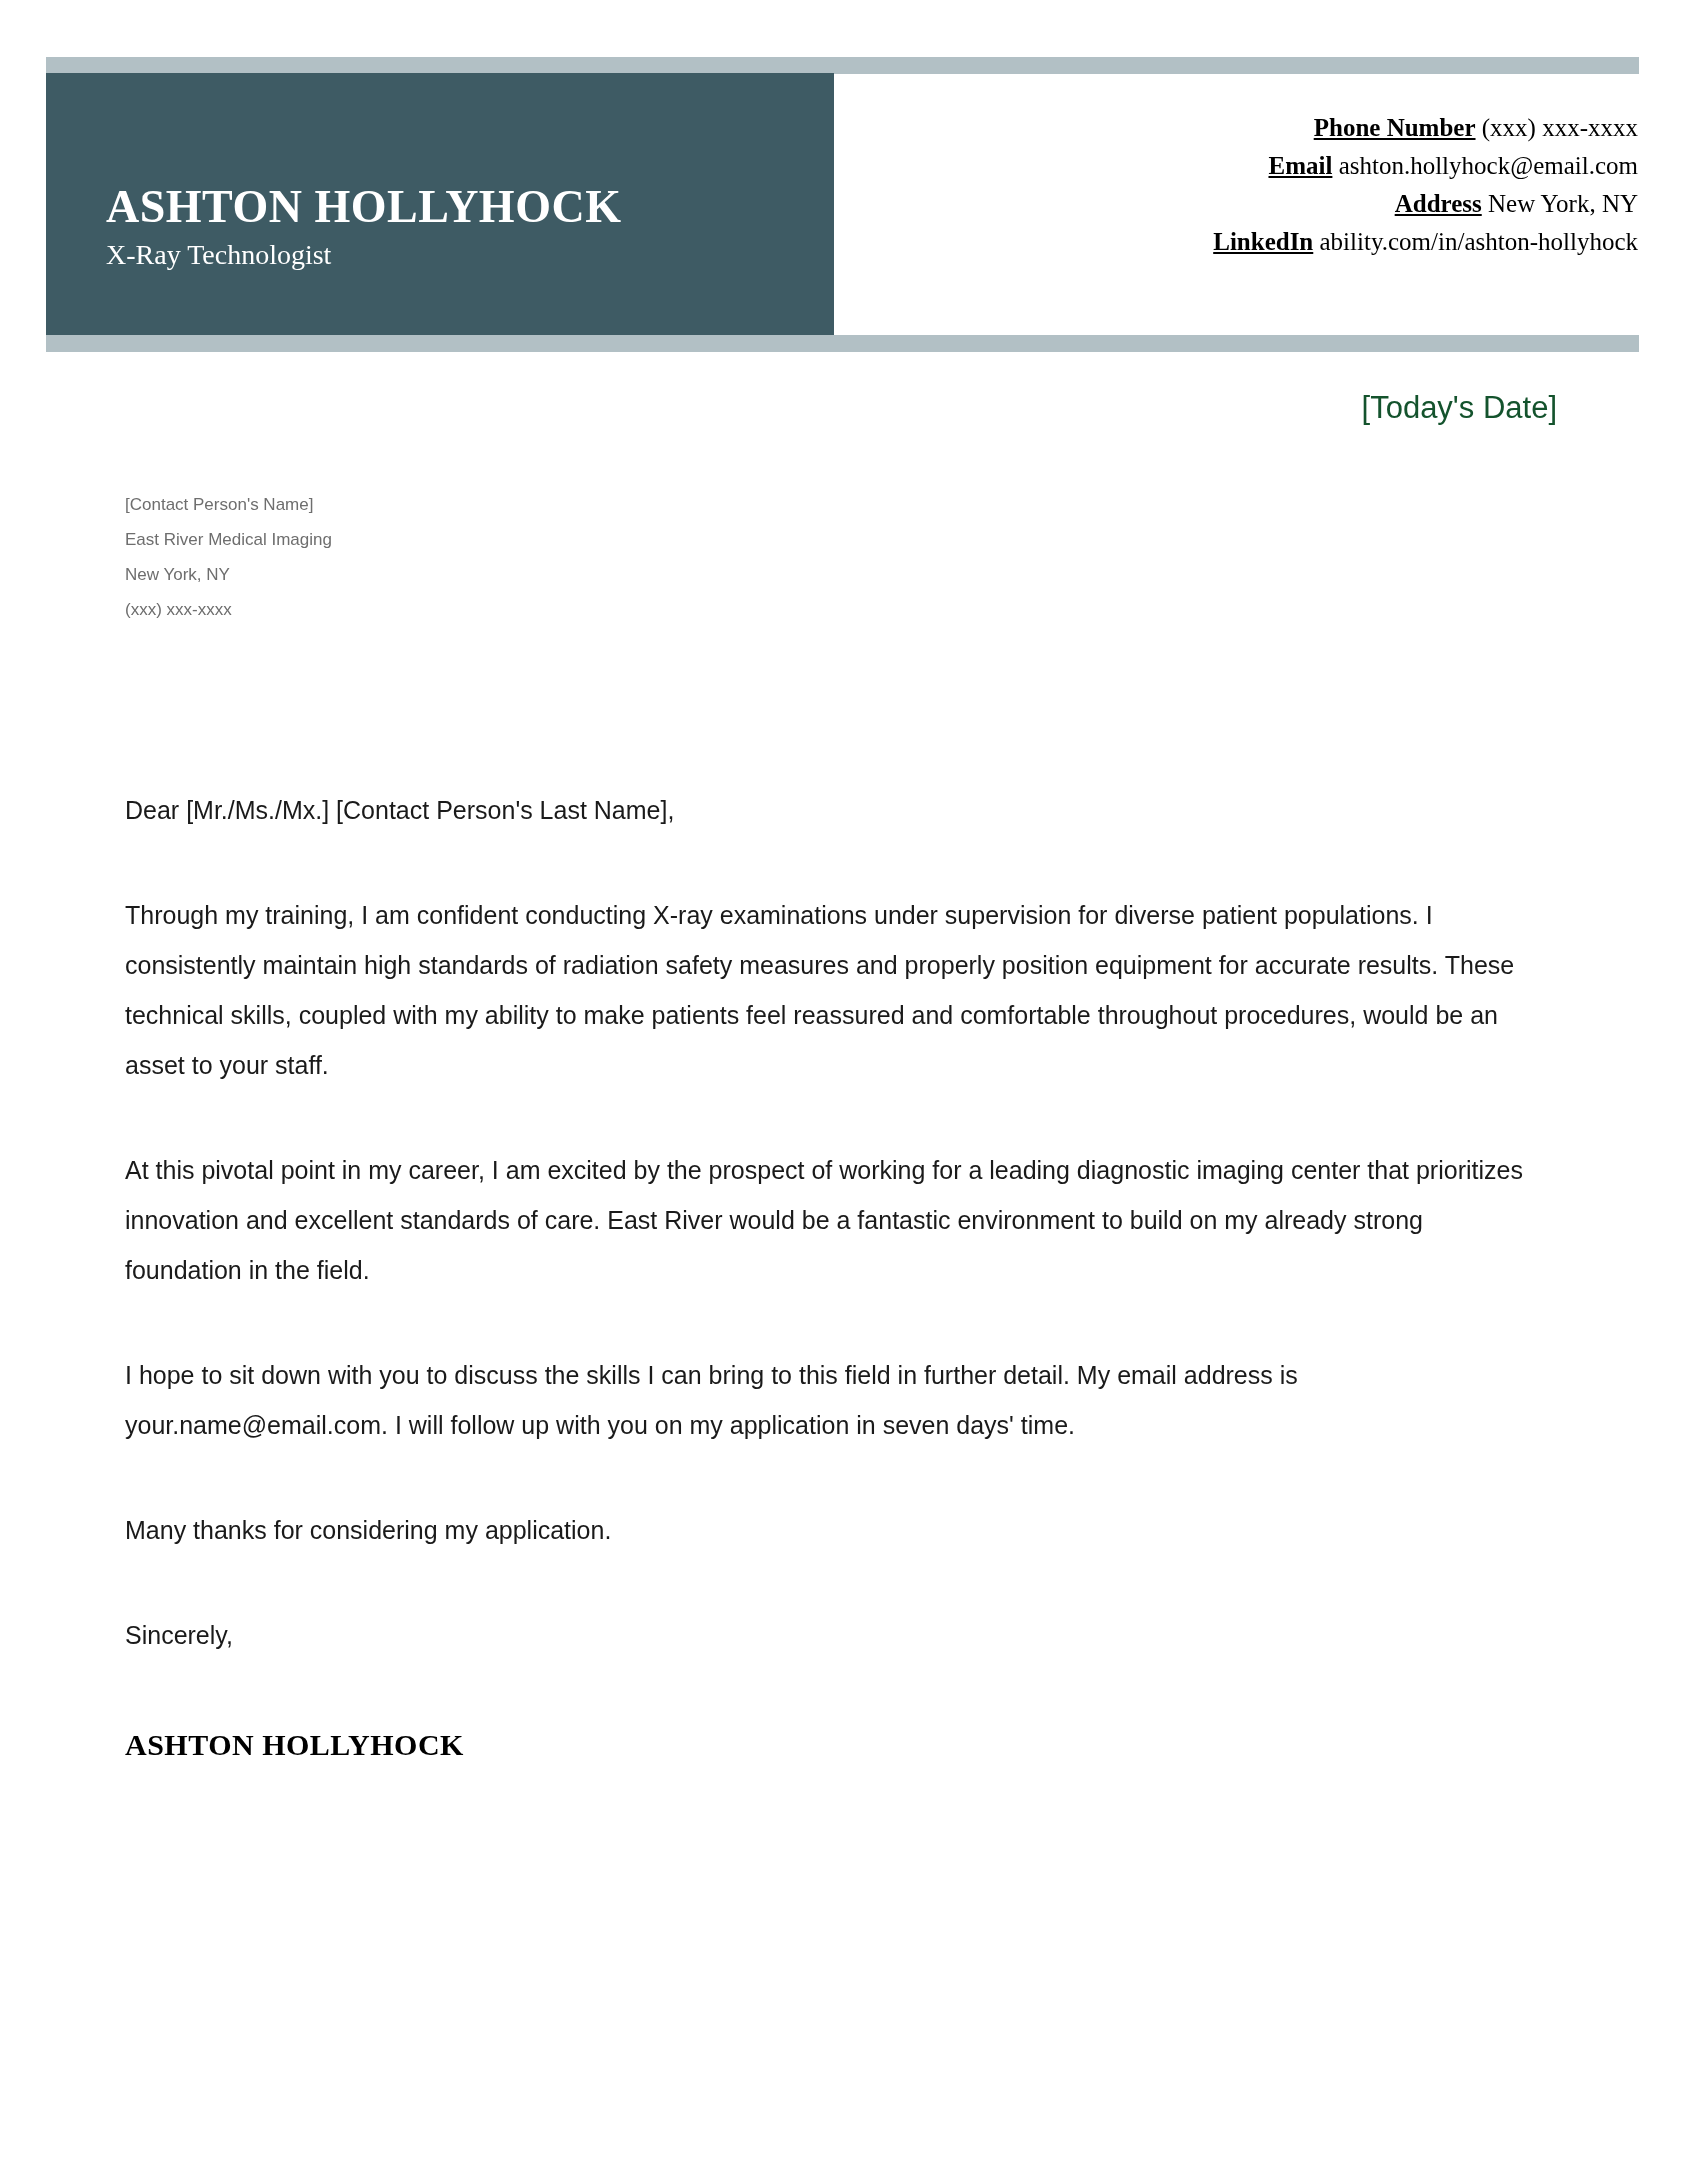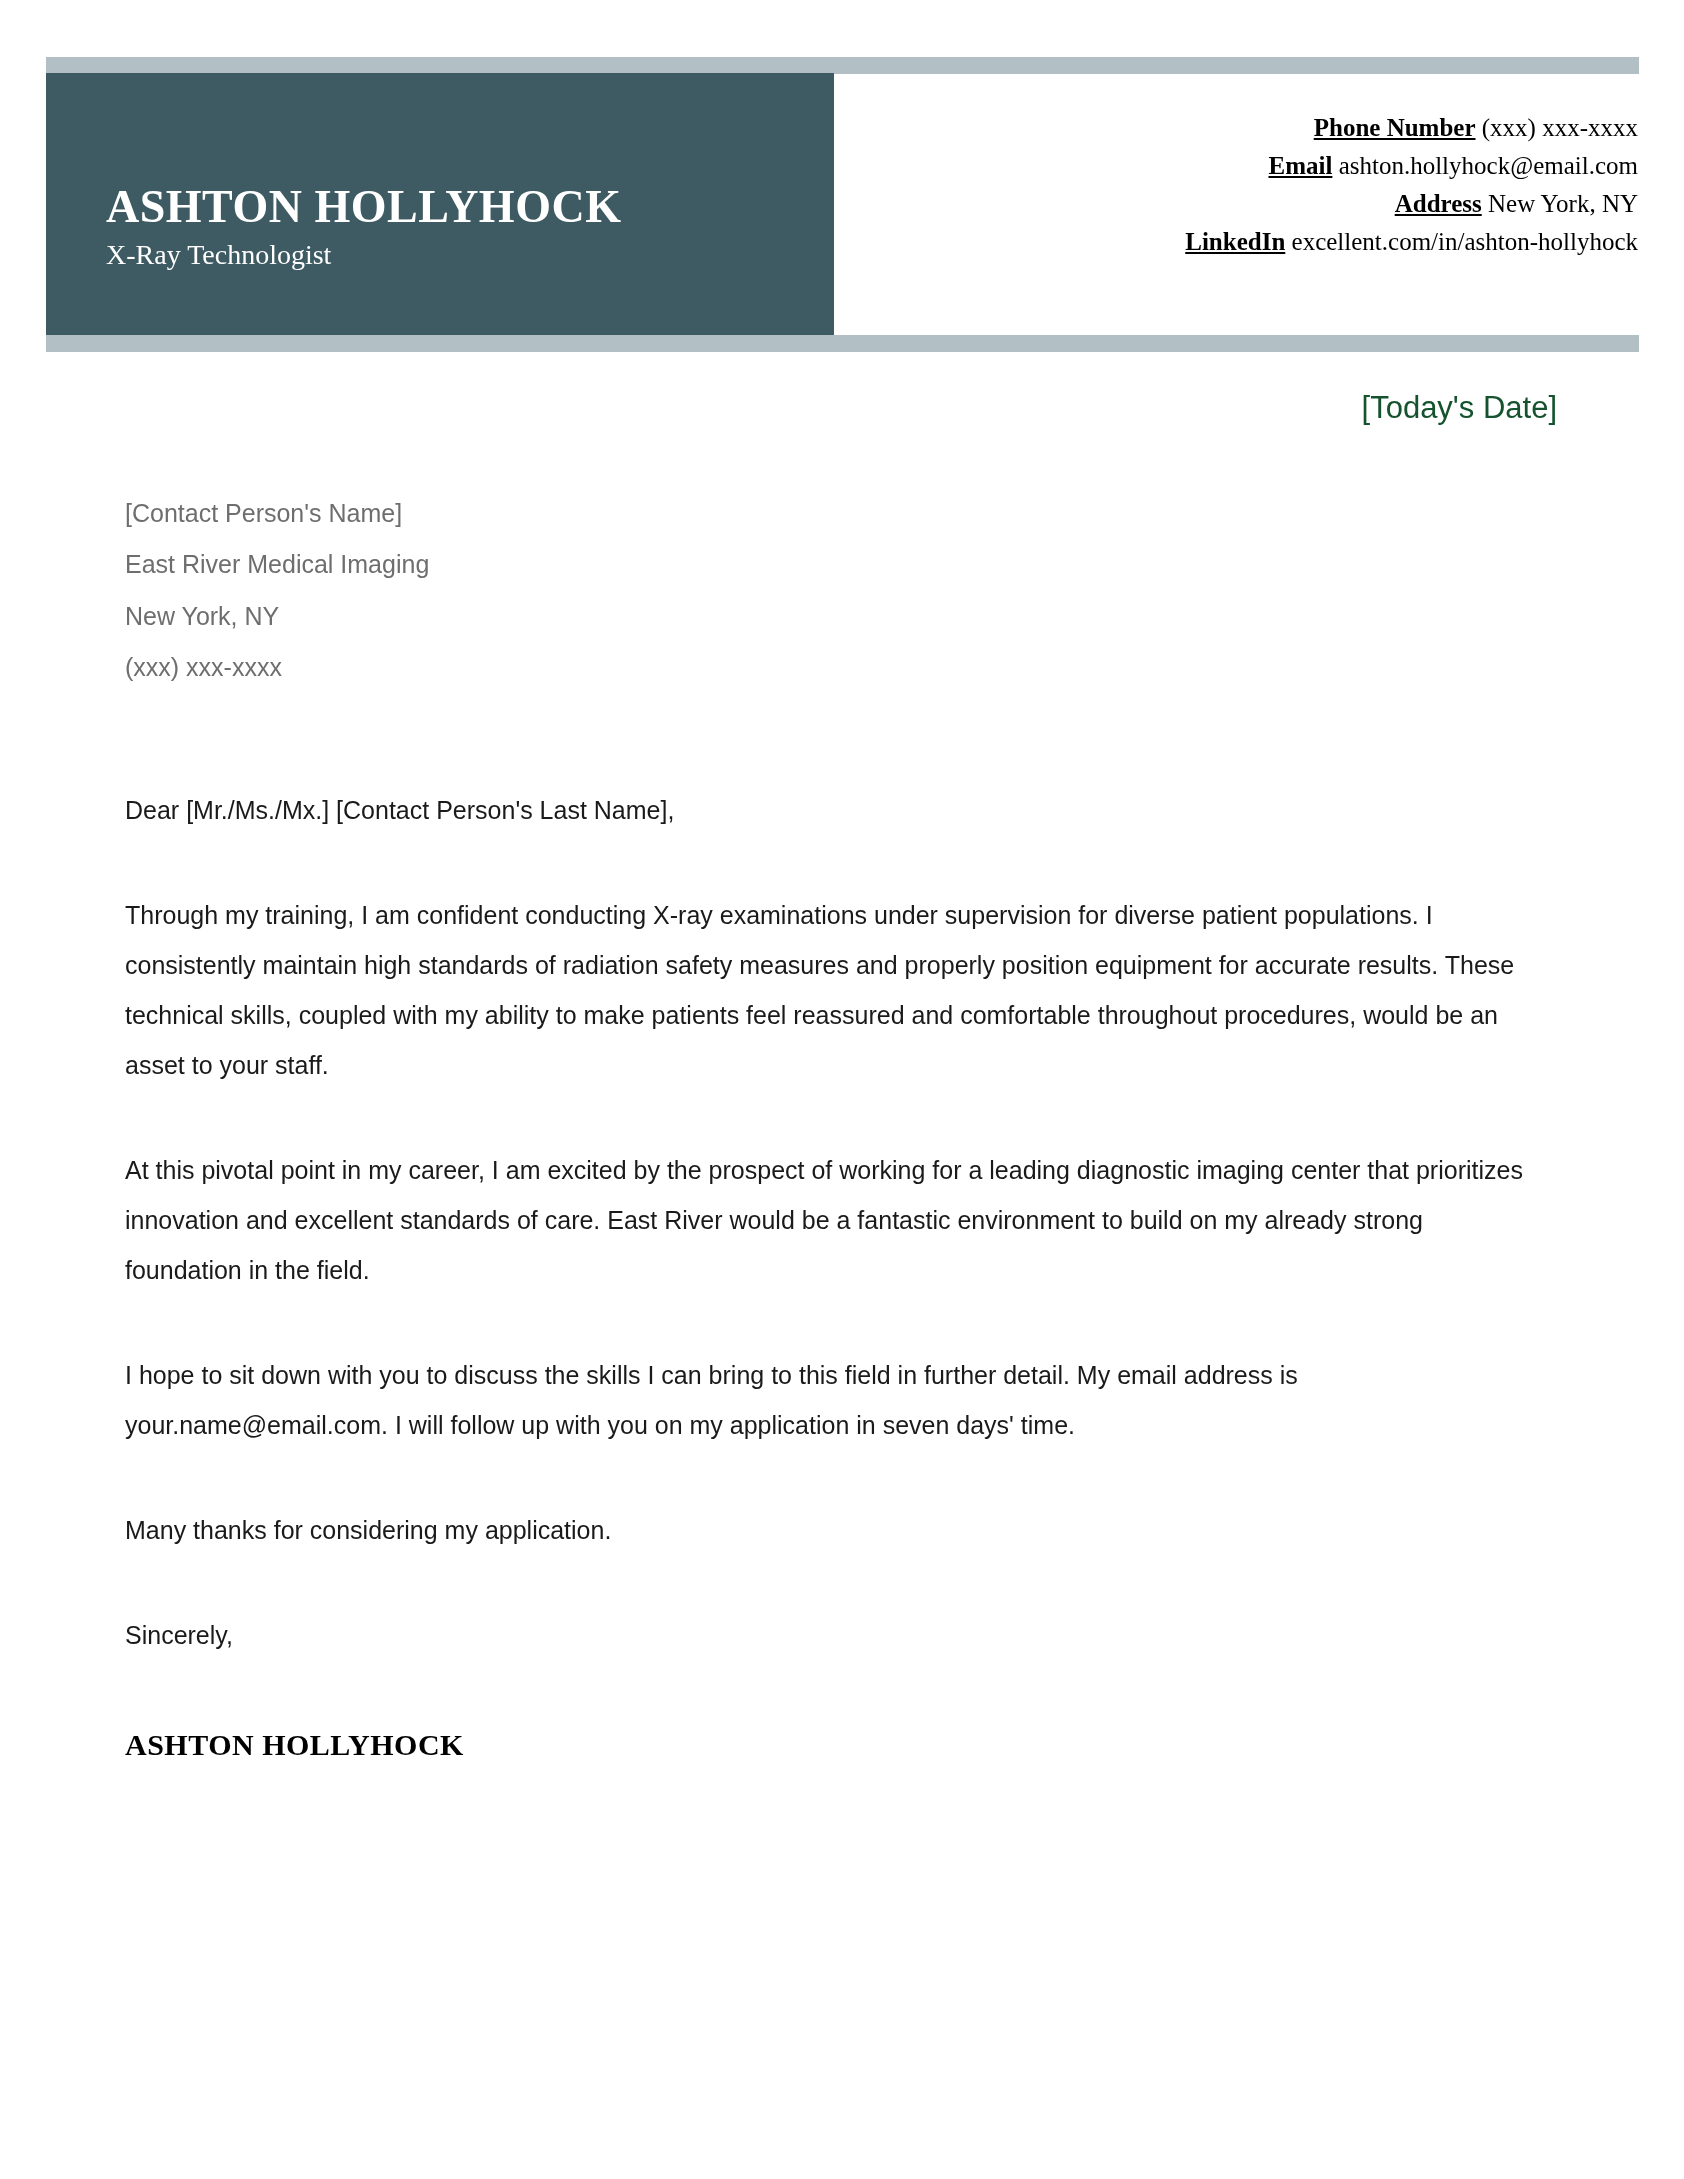--- a/index.html
+++ b/index.html
@@ -106,21 +106,21 @@
     font-family: "Liberation Sans", sans-serif;
     font-size: 31px;
     color: #14532d;
   }
 
   .recipient {
     position: absolute;
     left: 125px;
     top: 488px;
     font-family: "Liberation Sans", sans-serif;
-    font-size: 25px;
+    font-size: 17px;
     color: #6e6e6e;
     line-height: 2.05;
   }
   .recipient div { white-space: nowrap; }
 
   .letter-body {
     position: absolute;
     left: 125px;
     top: 785px;
     width: 1414px;
@@ -171,21 +171,21 @@
       <div class="contact-line">
         <span class="contact-label">Email</span>
         <span>ashton.hollyhock@email.com</span>
       </div>
       <div class="contact-line">
         <span class="contact-label">Address</span>
         <span>New York, NY</span>
       </div>
       <div class="contact-line">
         <span class="contact-label">LinkedIn</span>
-        <span>excellent.com/in/ashton-hollyhock</span>
+        <span>ability.com/in/ashton-hollyhock</span>
       </div>
     </div>
 
     <div class="rule-bottom"></div>
   </div>
 
   <div class="date-line">[Today's Date]</div>
 
   <div class="recipient">
     <div>[Contact Person's Name]</div>

